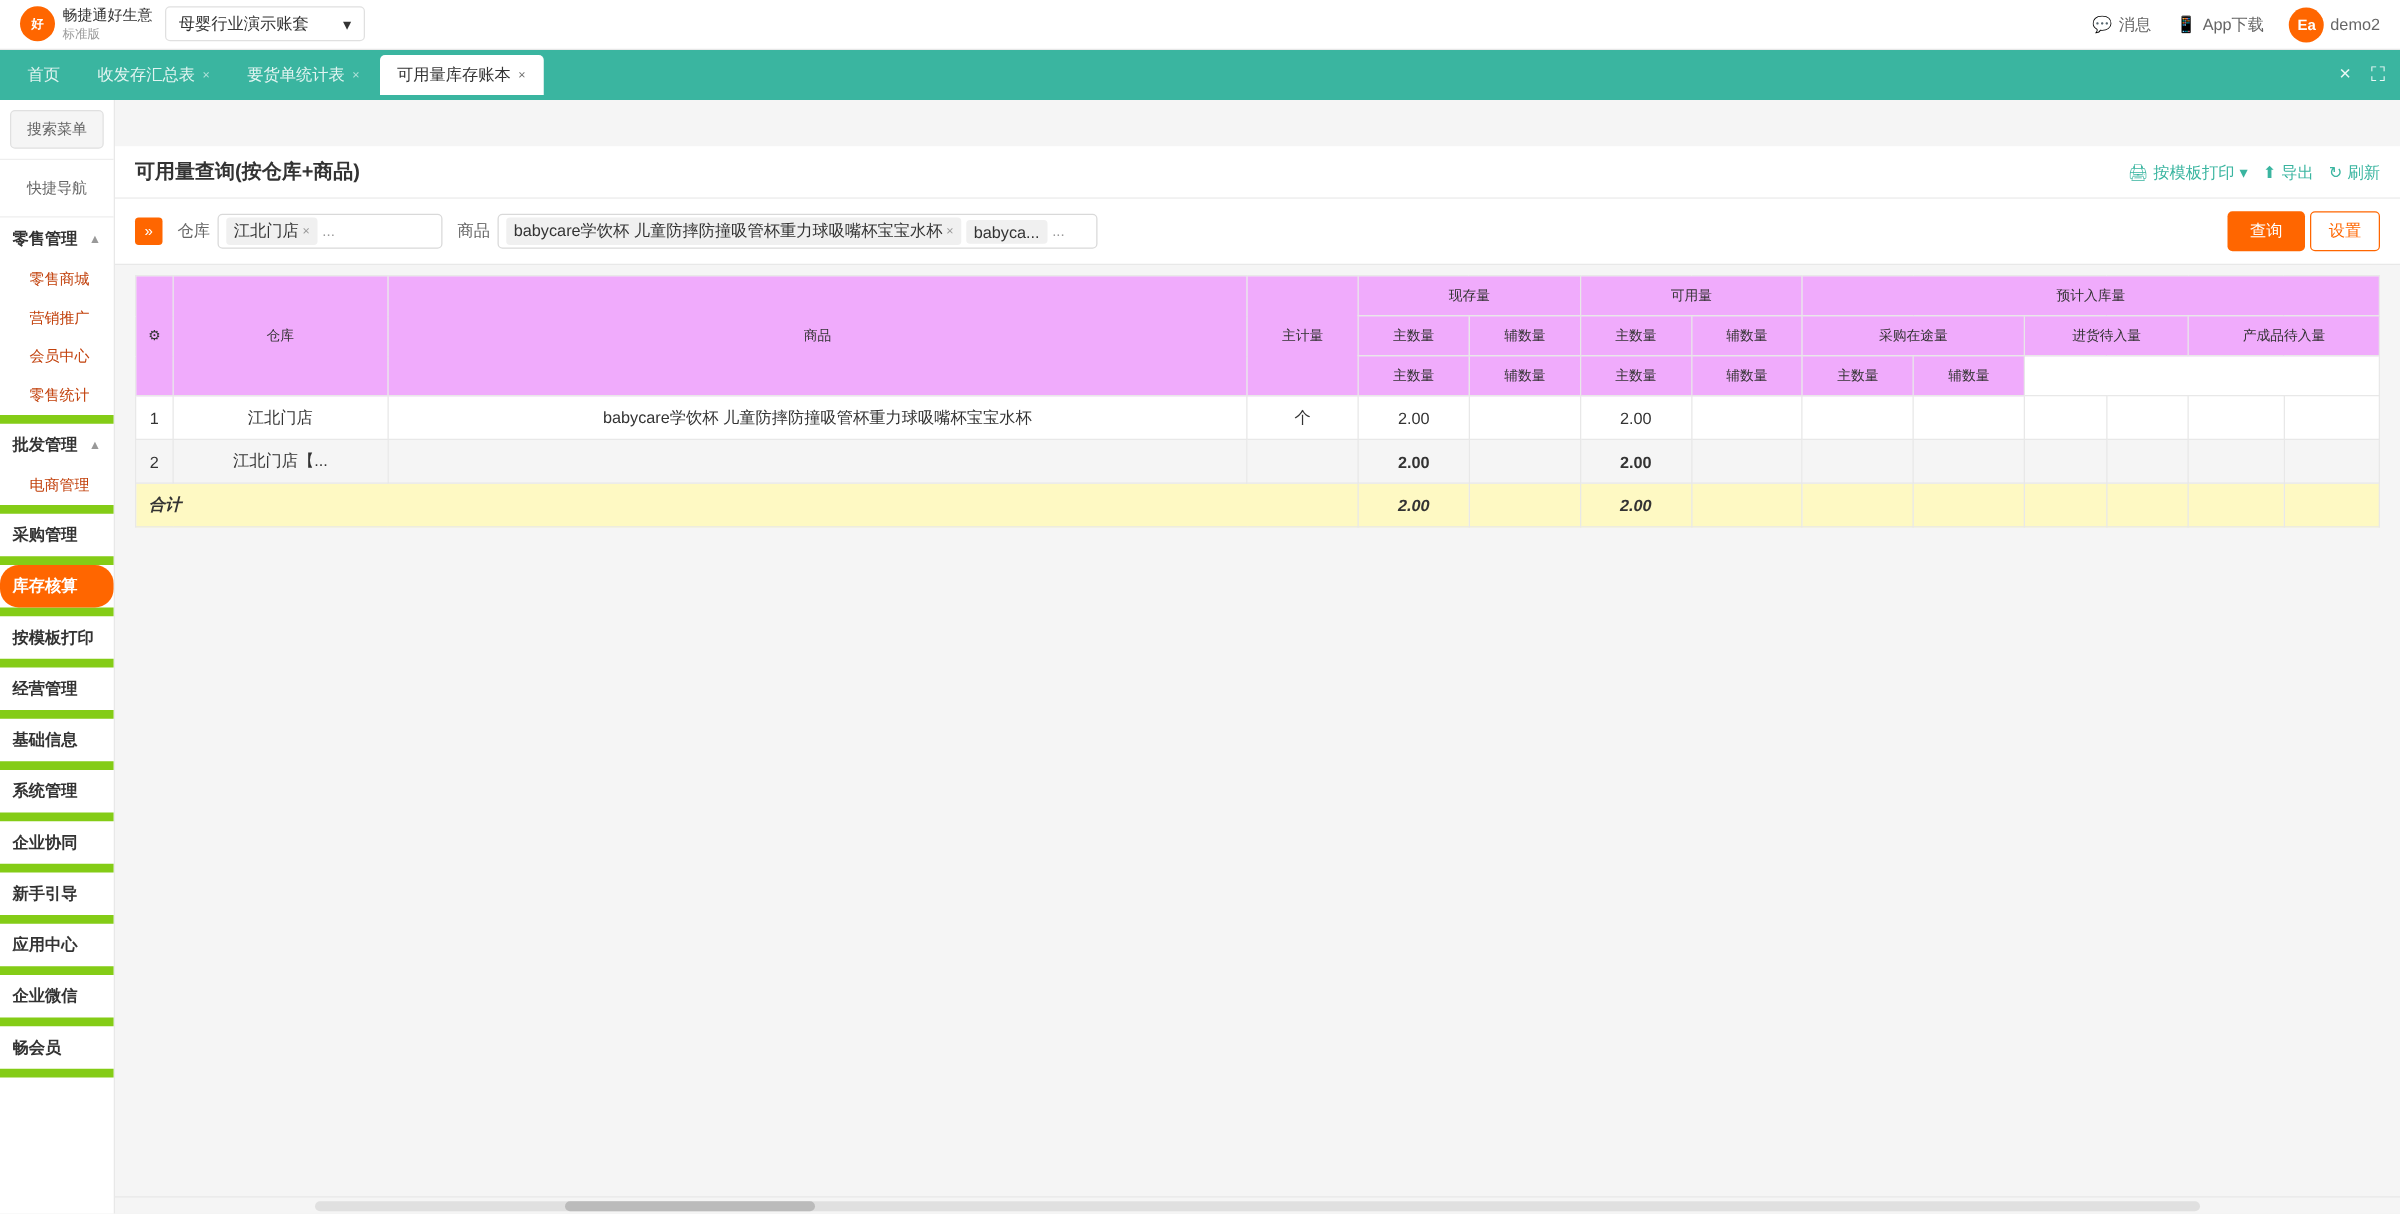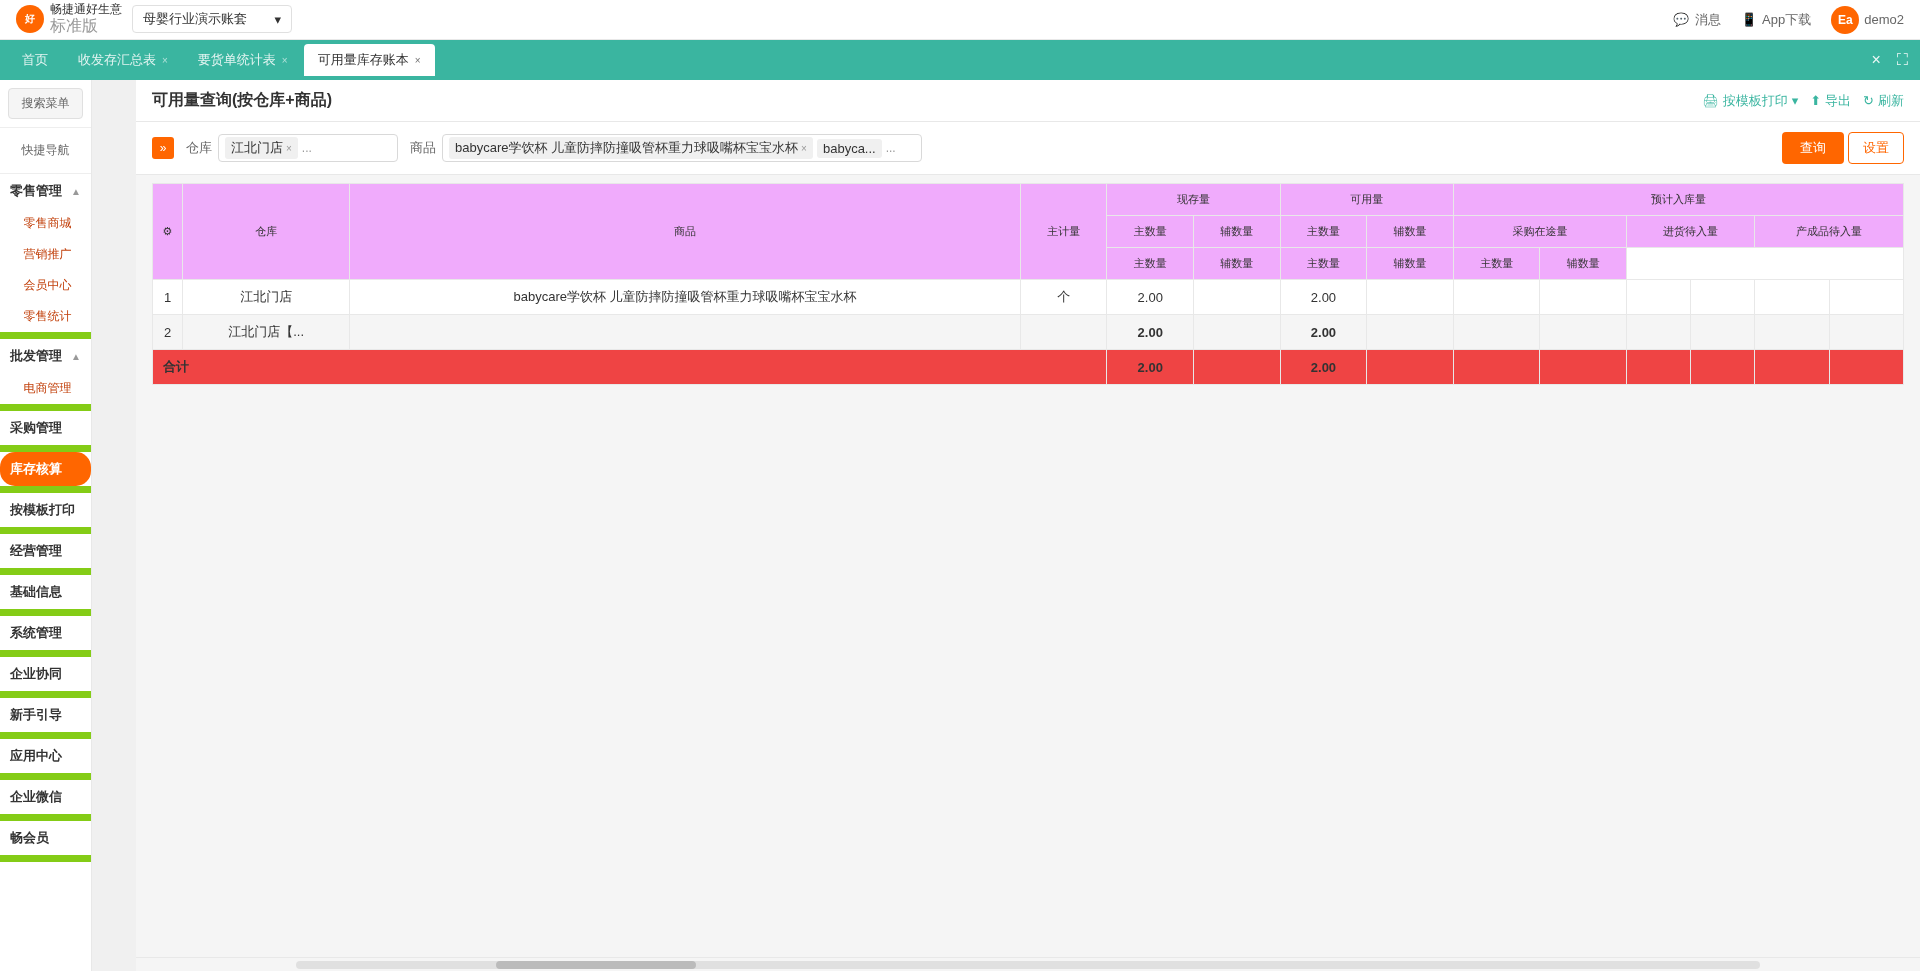--- a/index.html
+++ b/index.html
@@ -37,21 +37,21 @@
       color: #fff;
       font-size: 10px;
       font-weight: bold;
     }
     .logo-text {
       font-size: 12px;
       color: #333;
       line-height: 1.2;
     }
     .logo-sub {
-      font-size: 16px;
+      font-size: 10px;
       color: #999;
       font-family: Liberation Serif, serif;
     }
     .industry-selector {
       display: flex;
       align-items: center;
       gap: 20px;
       padding: 4px 10px;
       border: 1px solid #e0e0e0;
       border-radius: 4px;
@@ -126,21 +126,20 @@
       color: rgba(255,255,255,0.9);
       cursor: pointer;
       font-size: 16px;
       padding: 4px;
     }
 
     
     .main-layout {
       display: flex;
       height: calc(971px - 80px);
-      gap: 44px;
     }
 
     
     .sidebar {
       width: 92px;
       background: #fff;
       border-right: 1px solid #e8e8e8;
       display: flex;
       flex-direction: column;
       overflow-y: auto;
@@ -203,20 +202,21 @@
     }
 
     
     .page-header {
       background: #fff;
       padding: 10px 16px;
       display: flex;
       align-items: center;
       justify-content: space-between;
       border-bottom: 1px solid #e8e8e8;
+      margin-top: 37px;
     }
     .page-title {
       font-size: 16px;
       font-weight: bold;
       color: #333;
     }
     .page-actions {
       display: flex;
       align-items: center;
       gap: 12px;
@@ -343,22 +343,23 @@
       white-space: nowrap;
     }
     .data-table td {
       border: 1px solid #e8e8e8;
       padding: 8px 6px;
       text-align: center;
       color: #333;
       font-size: 13px;
     }
     .data-table .summary-row td {
-      background: #ef4444;
+      background: #fef9c3;
       font-weight: bold;
+      font-style: italic;
     }
     .col-gear {
       width: 30px;
     }
     .th-group {
       background: #f0f0f0;
     }
 
     
     .table-footer {

